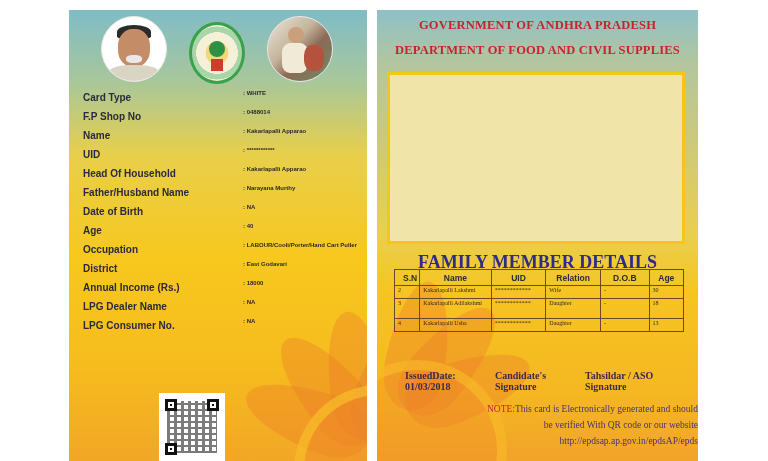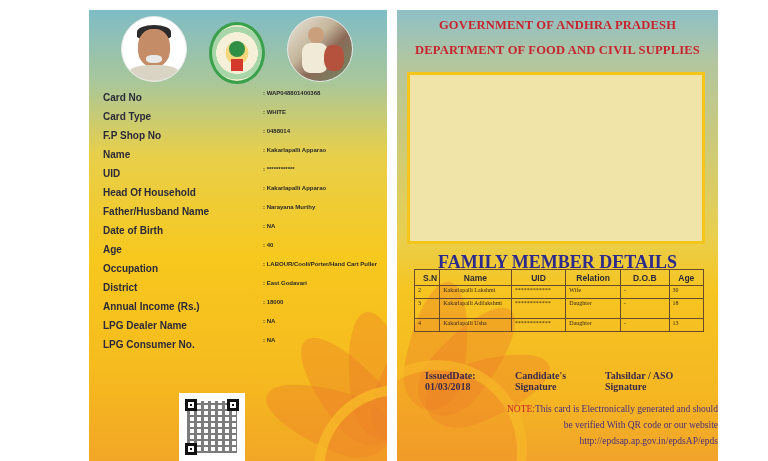--- a/index.html
+++ b/index.html
@@ -1,21 +1,21 @@
 <!DOCTYPE html>
 <html><head>
 <meta charset="utf-8">
 <style>
   html, body { margin: 0; padding: 0; }
   body {
     width: 768px; height: 461px; background: #ffffff; position: relative; overflow: hidden;
     font-family: "Liberation Sans", sans-serif;
   }
   .card {
-    position: absolute; top: 10px; bottom: 0; overflow: hidden; margin-left: 20px;
+    position: absolute; top: 10px; bottom: 0; overflow: hidden;
   }
   .card-front {
     left: 69px; width: 298px;
     background: linear-gradient(180deg, #7fbcc6 0%, #a9c79a 16%, #e8cf4a 32%, #f7c81e 55%, #f6bb1e 80%, #f2a626 100%);
   }
   .card-back {
     left: 377px; width: 321px;
     background: linear-gradient(180deg, #8ec0c7 0%, #b4c69e 12%, #e9cf4e 50%, #f6c521 62%, #f5b722 85%, #f1a32a 100%);
   }
   
@@ -125,24 +125,20 @@
       <div class="lion"></div>
   </div>
   <div class="photo photo2" style="left:198px; top:6px;">
     <div class="p1"></div>
       <div class="p2"></div>
       <div class="p3"></div>
   </div>
 
   <div class="rows">
     <div class="row">
-        <span class="lbl">Card No</span>
-        <span class="val">WAP048801400368</span>
-      </div>
-    <div class="row">
         <span class="lbl">Card Type</span>
         <span class="val">WHITE</span>
       </div>
     <div class="row">
         <span class="lbl">F.P Shop No</span>
         <span class="val">0488014</span>
       </div>
     <div class="row">
         <span class="lbl">Name</span>
         <span class="val">Kakarlapalli Apparao</span>

